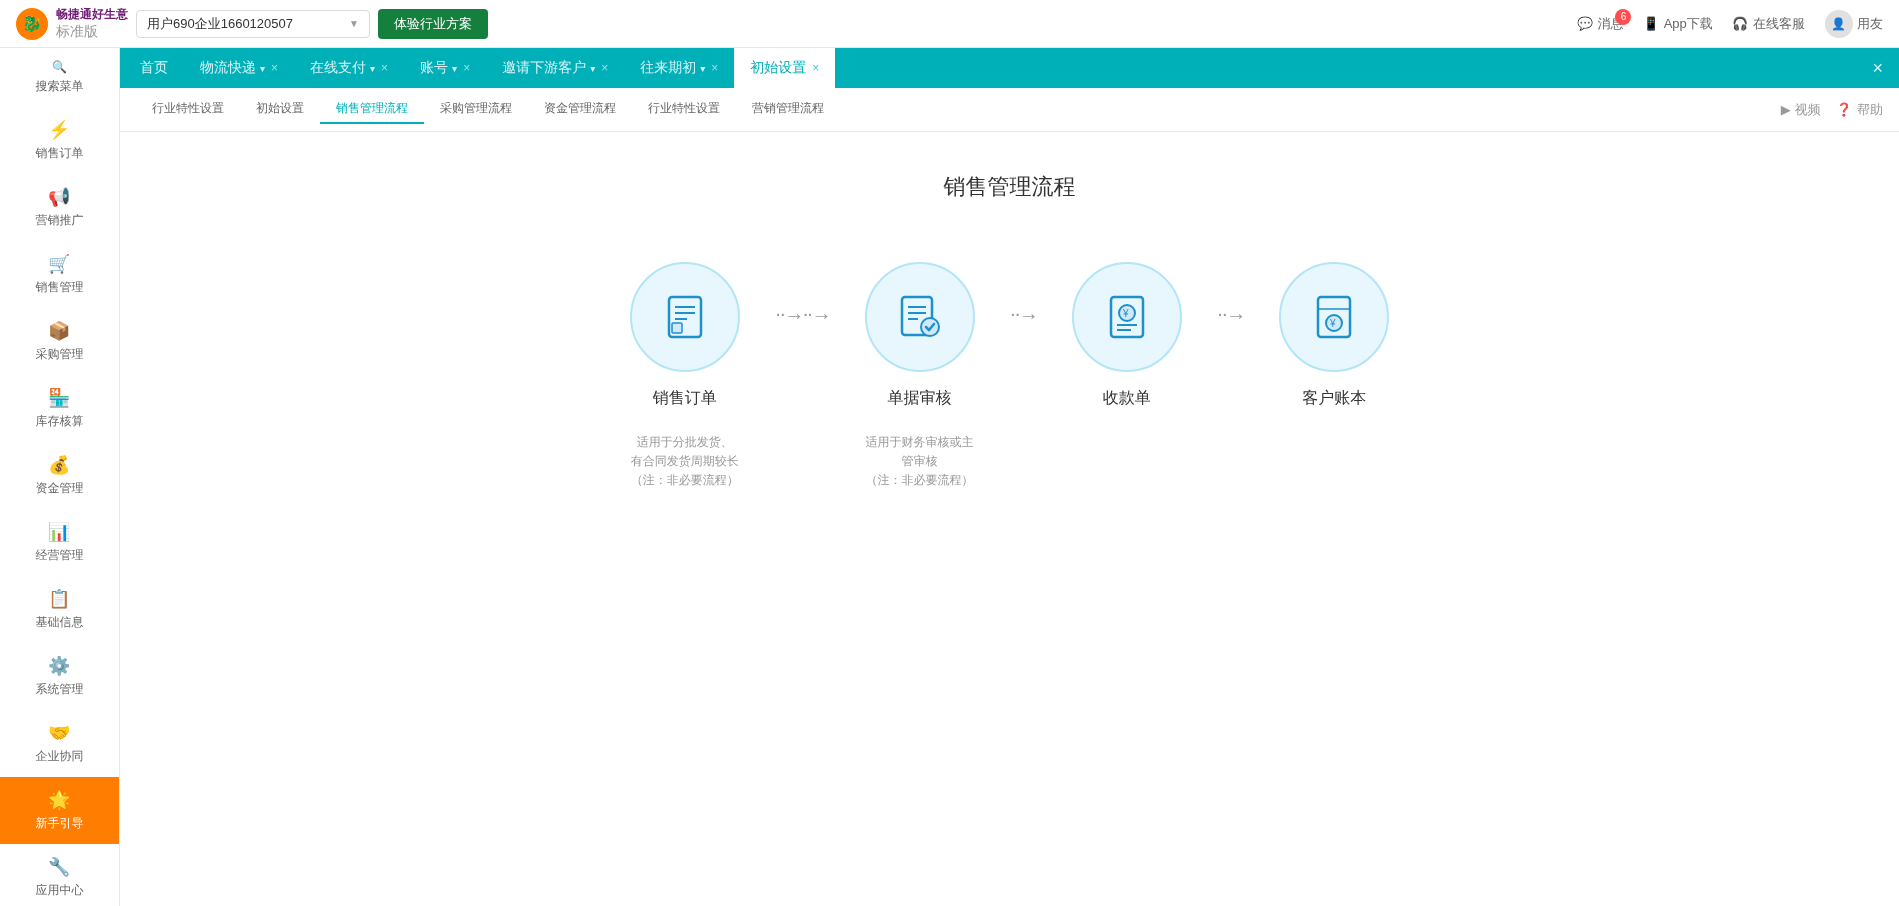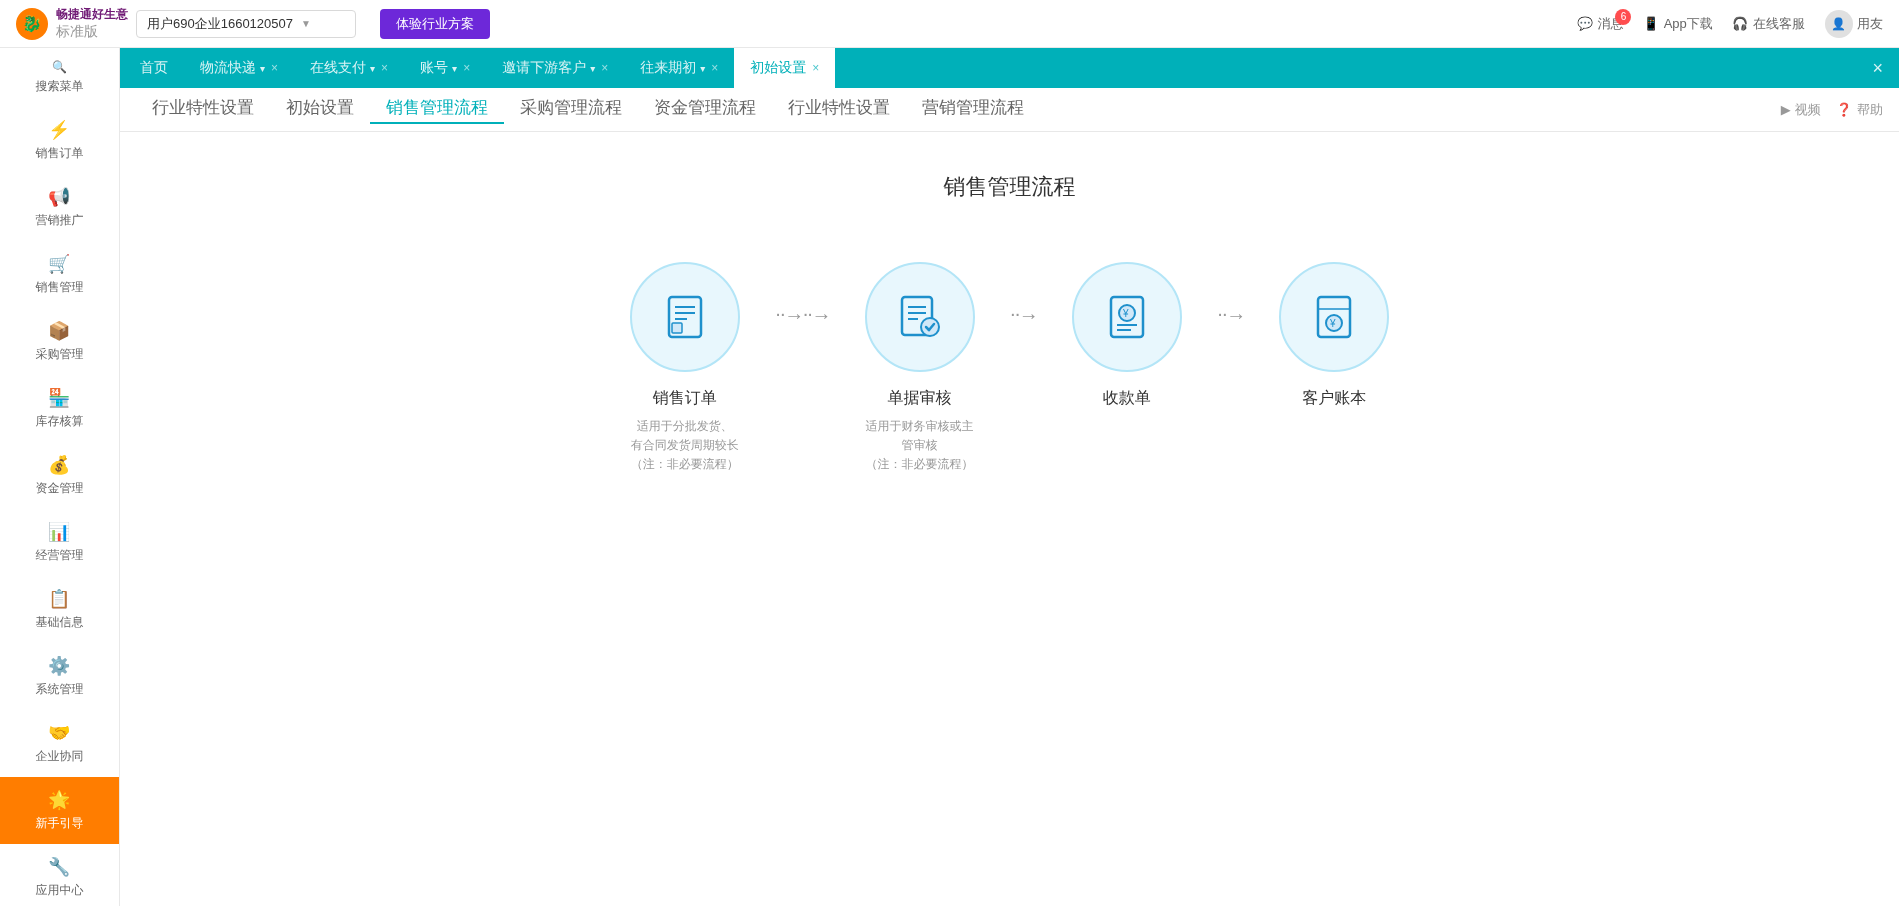--- a/index.html
+++ b/index.html
@@ -2,23 +2,23 @@
 <html><head>
   <meta charset="utf-8">
   <style>
     * { box-sizing: border-box; margin: 0; padding: 0; }
     body { font-family: 'Microsoft YaHei', Arial, sans-serif; font-size: 14px; background: #f5f5f5; color: #333; display: flex; flex-direction: column; height: 100vh; overflow: hidden; }
 
     
     .top-bar { display: flex; align-items: center; background: #fff; border-bottom: 1px solid #e8e8e8; padding: 0 16px; height: 48px; flex-shrink: 0; }
     .logo-area { display: flex; align-items: center; width: 120px; flex-shrink: 0; }
     .logo-icon { width: 32px; height: 32px; background: #ff7d00; border-radius: 50%; display: flex; align-items: center; justify-content: center; color: white; font-size: 16px; margin-right: 8px; }
-    .user-selector { display: flex; align-items: center; background: #fff; border: 1px solid #d9d9d9; border-radius: 4px; padding: 4px 10px; cursor: pointer; font-size: 13px; color: #333; min-width: 220px; }
+    .user-selector { display: flex; align-items: center; background: #fff; border: 1px solid #d9d9d9; border-radius: 4px; padding: 4px 10px; cursor: pointer; font-size: 13px; color: #333; min-width: 220px; gap: 48px; }
     .user-selector .arrow { margin-left: 8px; color: #999; font-size: 10px; }
-    .trial-btn { background: #6d28d9; color: white; border: none; border-radius: 4px; padding: 6px 16px; cursor: pointer; font-size: 13px; margin-left: 24px; }
+    .trial-btn { background: #15803d; color: white; border: none; border-radius: 4px; padding: 6px 16px; cursor: pointer; font-size: 13px; margin-left: 8px; }
     .top-right { margin-left: auto; display: flex; align-items: center; gap: 20px; }
     .top-right-item { display: flex; align-items: center; gap: 4px; cursor: pointer; color: #666; font-size: 13px; position: relative; }
     .badge { position: absolute; top: -6px; right: -8px; background: #ff4d4f; color: white; border-radius: 50%; width: 16px; height: 16px; font-size: 10px; display: flex; align-items: center; justify-content: center; }
     .user-avatar { width: 28px; height: 28px; background: #e0e0e0; border-radius: 50%; display: flex; align-items: center; justify-content: center; font-size: 12px; color: #666; }
 
     
     .main-layout { display: flex; flex: 1; overflow: hidden; }
 
     
     .sidebar { width: 120px; background: #fff; border-right: 1px solid #e8e8e8; display: flex; flex-direction: column; overflow-y: auto; flex-shrink: 0; }
@@ -33,37 +33,37 @@
     
     .nav-tabs { background: #00b0b9; display: flex; align-items: center; height: 40px; flex-shrink: 0; padding: 0 4px; }
     .nav-tab { display: flex; align-items: center; padding: 0 16px; height: 48px; color: rgba(255,255,255,0.85); cursor: pointer; font-size: 14px; white-space: nowrap; }
     .nav-tab.active { background: #fff; color: #00b0b9; border-radius: 4px 4px 0 0; }
     .nav-tab .close { margin-left: 6px; font-size: 12px; opacity: 0.7; }
     .nav-tab .arrow { margin-left: 4px; font-size: 10px; }
     .nav-close-all { margin-left: auto; color: rgba(255,255,255,0.85); font-size: 18px; cursor: pointer; padding: 0 12px; }
 
     
     .sub-tabs { background: #fff; border-bottom: 1px solid #e8e8e8; display: flex; align-items: center; padding: 0 16px; height: 44px; flex-shrink: 0; }
-    .sub-tab { padding: 0 16px; height: 28px; display: flex; cursor: pointer; color: #666; font-size: 17px; border-bottom: 2px solid transparent; }
+    .sub-tab { padding: 0 16px; height: 28px; display: flex; align-items: center; cursor: pointer; color: #666; font-size: 12px; border-bottom: 2px solid transparent; }
     .sub-tab.active { color: #00b0b9; border-bottom: 2px solid #00b0b9; }
     .sub-tab-right { margin-left: auto; display: flex; gap: 16px; }
     .sub-tab-right-item { display: flex; align-items: center; gap: 4px; color: #999; font-size: 13px; cursor: pointer; }
 
     
     .page-content { flex: 1; overflow-y: auto; background: #fff; padding: 40px 20px; }
     .page-title { text-align: center; font-size: 22px; color: #333; font-weight: 500; margin-bottom: 60px; }
 
     
     .flow-chart { display: flex; align-items: flex-start; justify-content: center; gap: 0; }
     .flow-item { display: flex; flex-direction: column; align-items: center; width: 180px; }
     .flow-circle { width: 110px; height: 110px; border-radius: 50%; border: 2px solid #b3e5f7; background: #e8f7fd; display: flex; align-items: center; justify-content: center; margin-bottom: 16px; }
     .flow-circle svg { width: 52px; height: 52px; }
     .flow-arrow { display: flex; align-items: center; padding-top: 40px; color: #999; font-size: 20px; letter-spacing: -2px; }
     .flow-name { font-size: 16px; color: #333; font-weight: 500; margin-bottom: 8px; text-align: right; }
-    .flow-desc { font-size: 12px; color: #999; text-align: center; line-height: 1.6; }
+    .flow-desc { font-size: 12px; color: #999; text-align: center; line-height: 1.6; margin-top: 16px; }
   </style>
 </head>
 <body>
 
 <div class="top-bar">
   <div class="logo-area">
     <div class="logo-icon">🐉</div>
     <div>
       <div style="font-size:12px;color:#701a75;font-weight:bold;">畅捷通好生意</div>
       <div style="font-size:14px;color:#999;">标准版</div>

